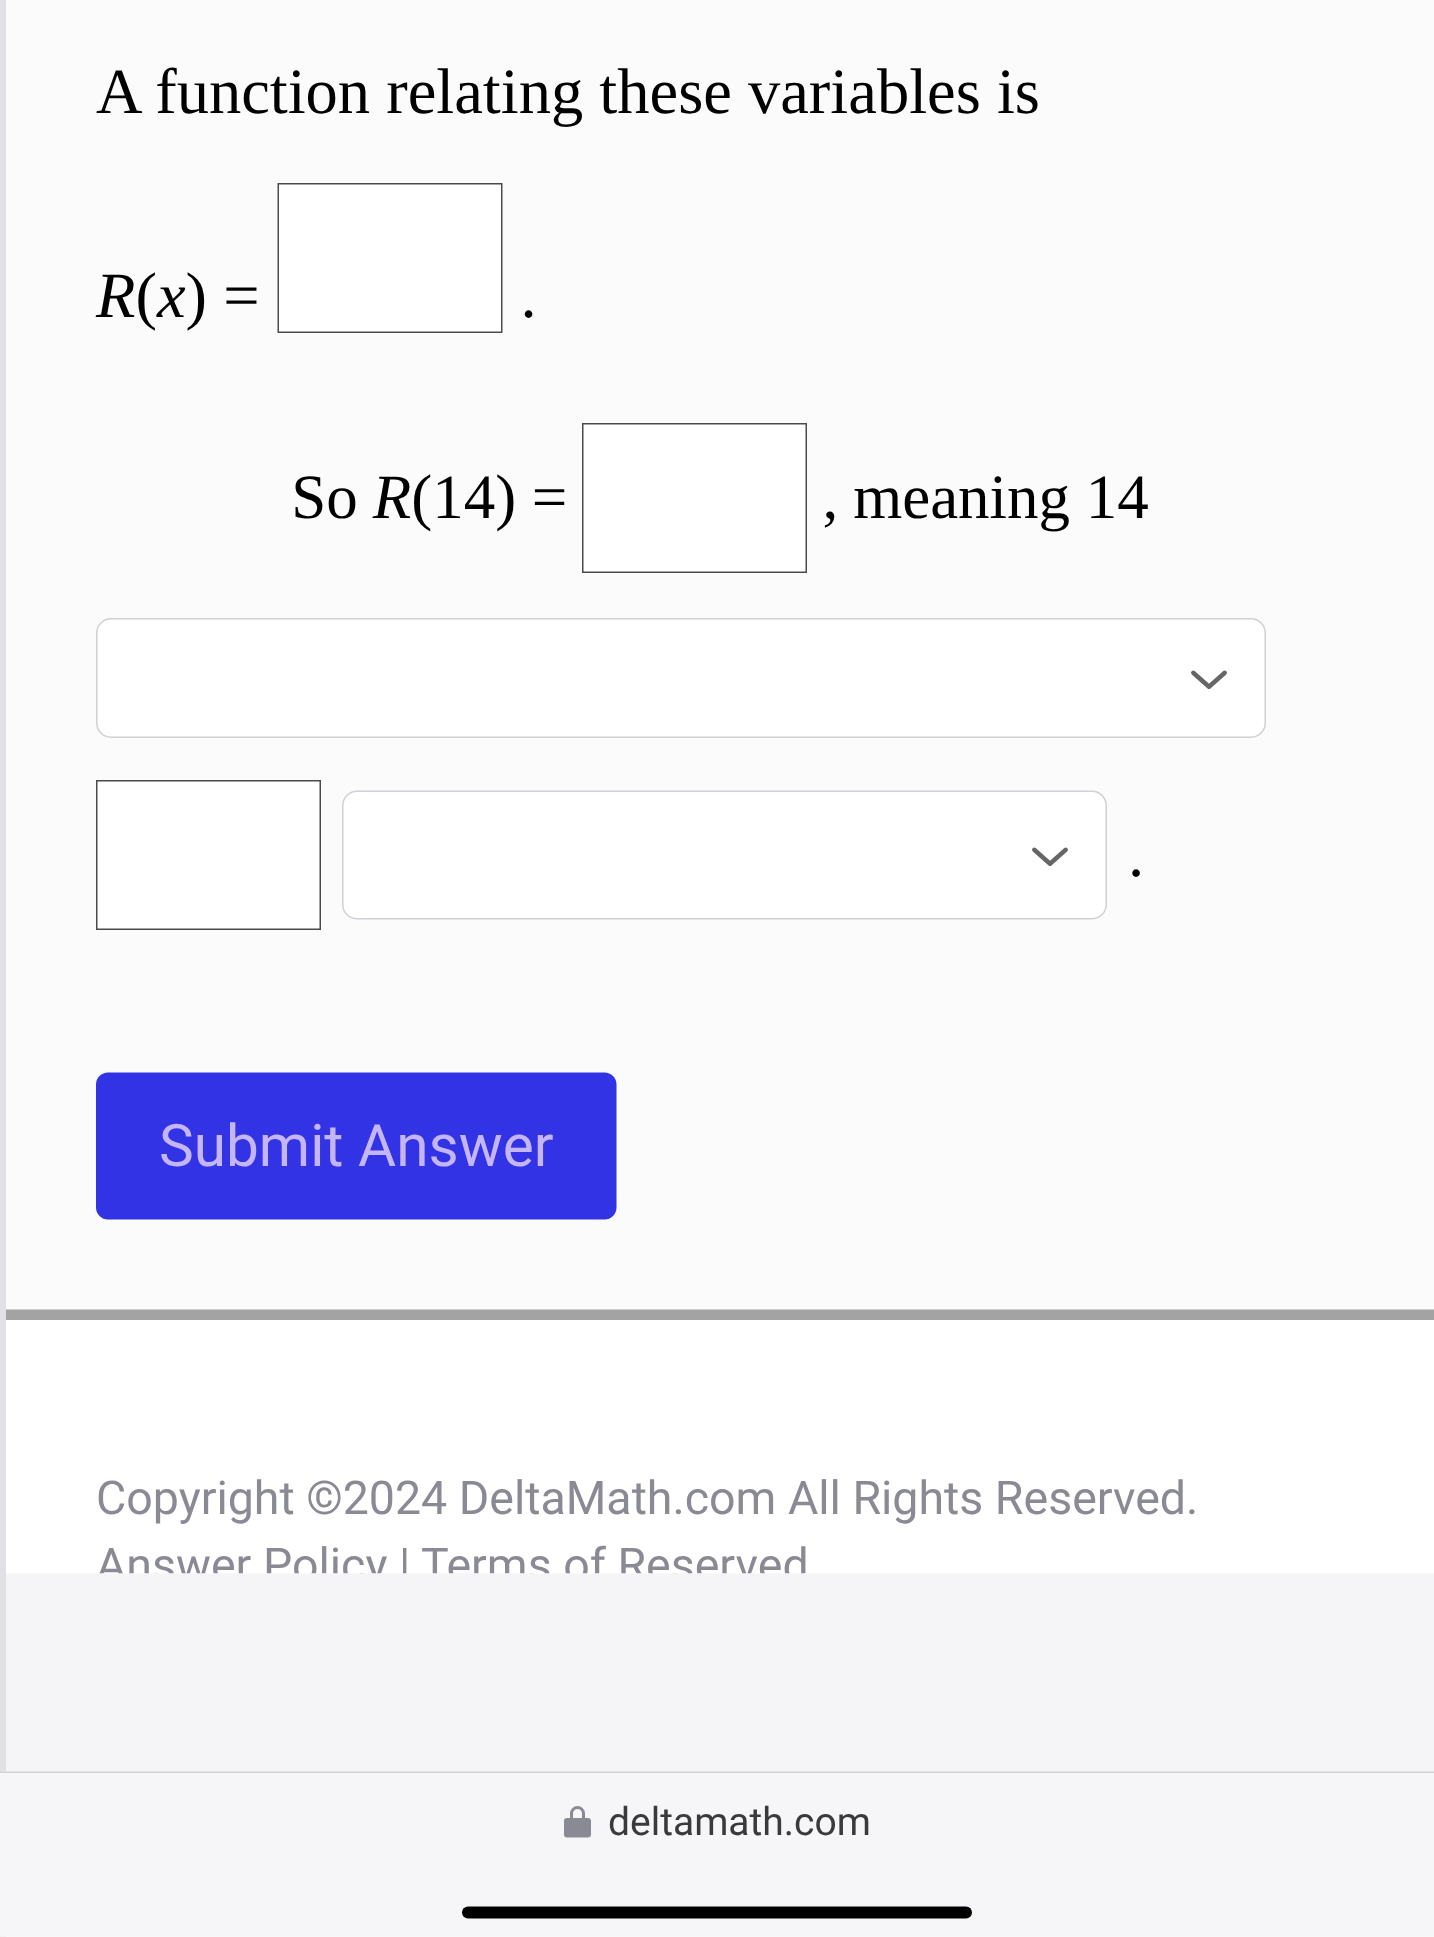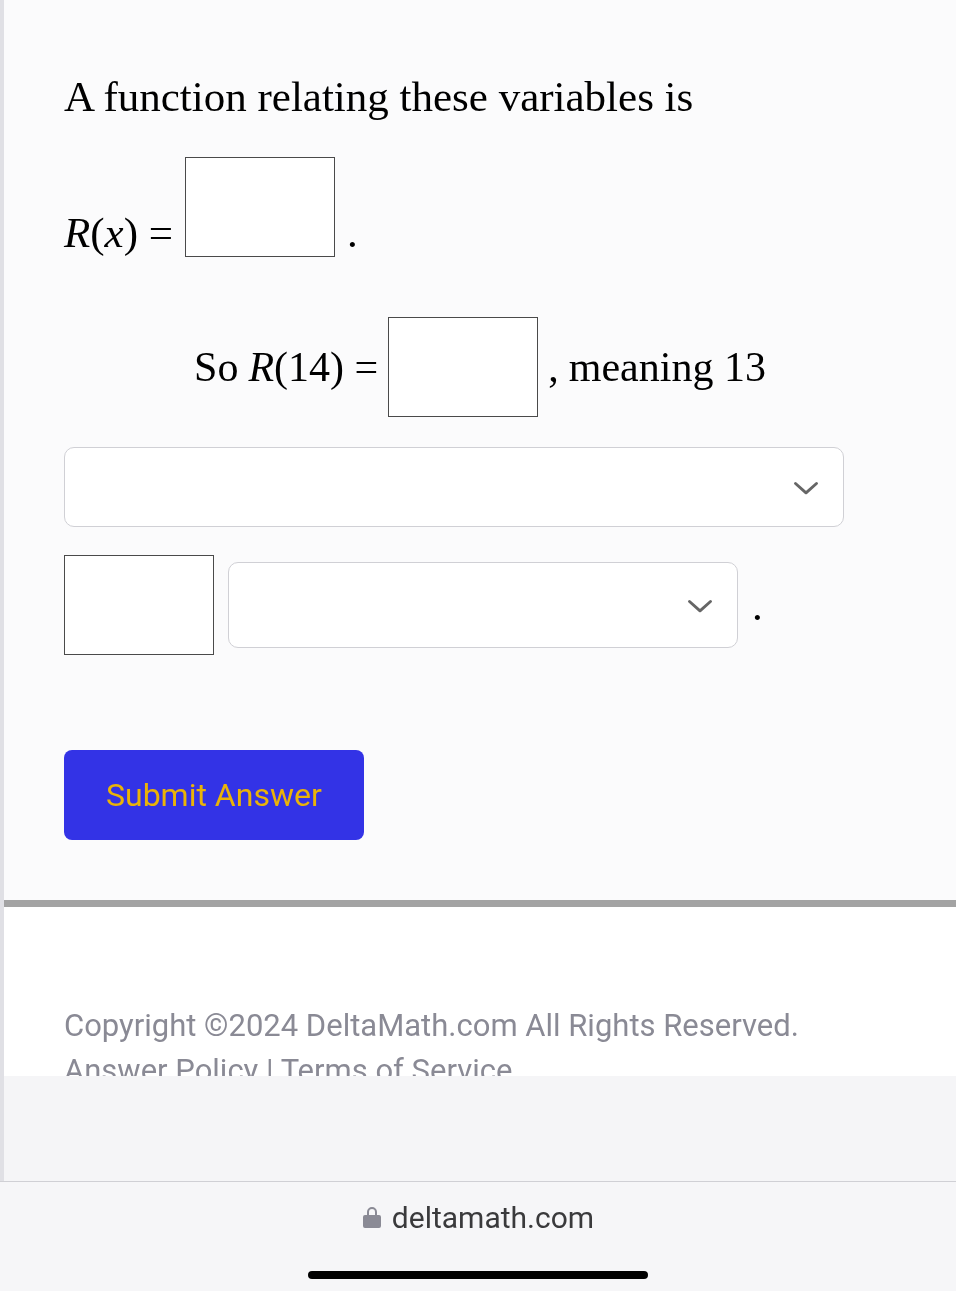--- a/index.html
+++ b/index.html
@@ -17,21 +17,21 @@
       position: relative;
     }
     .content-area {
       flex: 1;
       background: #f5f5f7;
       border-left: 4px solid #e0e0e5;
       overflow: hidden;
     }
     .problem-card {
       background: #fbfbfc;
-      padding: 67px 60px 60px 60px;
+      padding: 32px 60px 60px 60px;
       margin: 0;
     }
     .line {
       font-family: Georgia, "Times New Roman", serif;
       color: #000;
       margin-bottom: 30px;
     }
     .line1 {
       font-size: 43px;
       line-height: 1.4;
@@ -113,22 +113,22 @@
       margin-bottom: 28px;
     }
     .row-select2 {
       display: flex;
       align-items: center;
       gap: 14px;
       margin-bottom: 95px;
     }
     .submit-btn {
       background: #3333e6;
-      color: #eab308;
-      font-size: 32px;
+      color: #c4b5fd;
+      font-size: 39px;
       font-weight: 400;
       border: none;
       border-radius: 8px;
       padding: 26px 42px;
       cursor: pointer;
       font-family: -apple-system, BlinkMacSystemFont, "Segoe UI", Roboto, sans-serif;
     }
     .footer-area {
       background: #fff;
       border-top: 7px solid #a3a3a3;
@@ -162,21 +162,21 @@
       flex-direction: column;
       align-items: center;
       justify-content: flex-start;
       padding-top: 18px;
     }
     .url-display {
       display: flex;
       align-items: center;
       gap: 10px;
       color: #3a3a3c;
-      font-size: 30px;
+      font-size: 26px;
     }
     .lock-icon {
       width: 20px;
       height: 24px;
       color: #8a8a95;
     }
     .home-indicator {
       position: absolute;
       bottom: 12px;
       left: 50%;
@@ -209,21 +209,21 @@
       <span class="period">.</span>
     </div>
 
     <div class="line line3">
       <span>So </span>
       <span>
         <span class="math-italic">R</span>(14) =
       </span>
       <input type="text" class="math-input-sm" style="">
       <span class="comma-text">,</span>
-      <span> meaning 13</span>
+      <span> meaning 14</span>
     </div>
 
     <div class="row-select1">
       <div class="select-wrap">
         <select class="select-full">
           <option></option>
         </select>
         <svg class="chevron" width="28" height="18" viewBox="0 0 24 14" fill="none" stroke="currentColor" stroke-width="2.5" stroke-linecap="round" stroke-linejoin="round">
           <polyline points="3,4 12,12 21,4"></polyline>
         </svg>
@@ -242,21 +242,21 @@
       </div>
       <span class="period">.</span>
     </div>
 
     <button class="submit-btn">Submit Answer</button>
   </div>
 
   <div class="footer-area">
     <div class="copyright">Copyright ©2024 DeltaMath.com All Rights Reserved.</div>
     <div class="footer-links">
-      <a href="#">Answer Policy</a><span> | </span><a href="#">Terms of Service</a>
+      <a href="#">Answer Policy</a><span> | </span><a href="#">Terms of Reserved</a>
     </div>
   </div>
 </div>
 
 <div class="browser-bar">
   <div class="url-display">
     <svg class="lock-icon" viewBox="0 0 20 24" fill="currentColor">
       <path d="M15 9V6a5 5 0 0 0-10 0v3H3a2 2 0 0 0-2 2v9a2 2 0 0 0 2 2h14a2 2 0 0 0 2-2v-9a2 2 0 0 0-2-2h-2zm-8-3a3 3 0 0 1 6 0v3H7V6z"></path>
     </svg>
     <span>deltamath.com</span>

